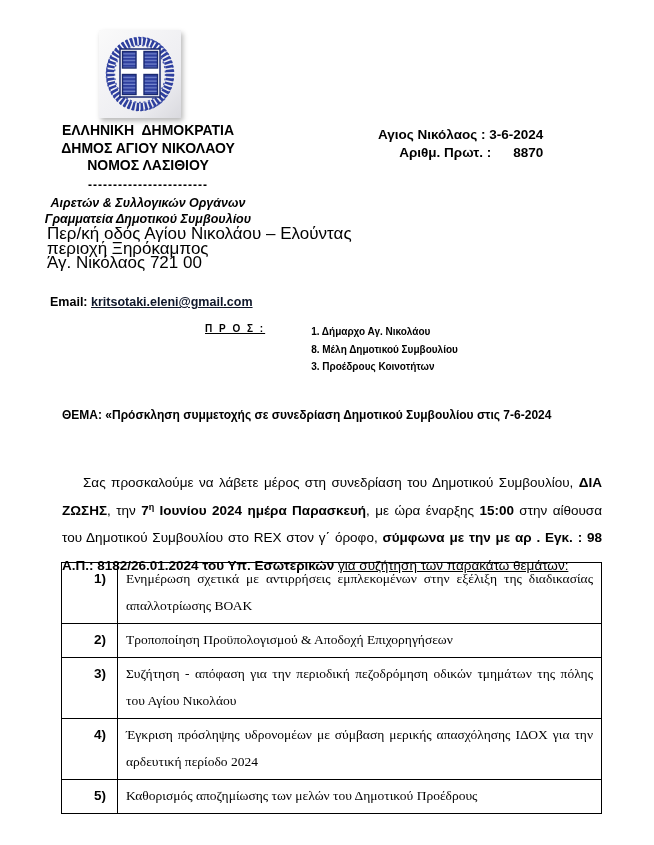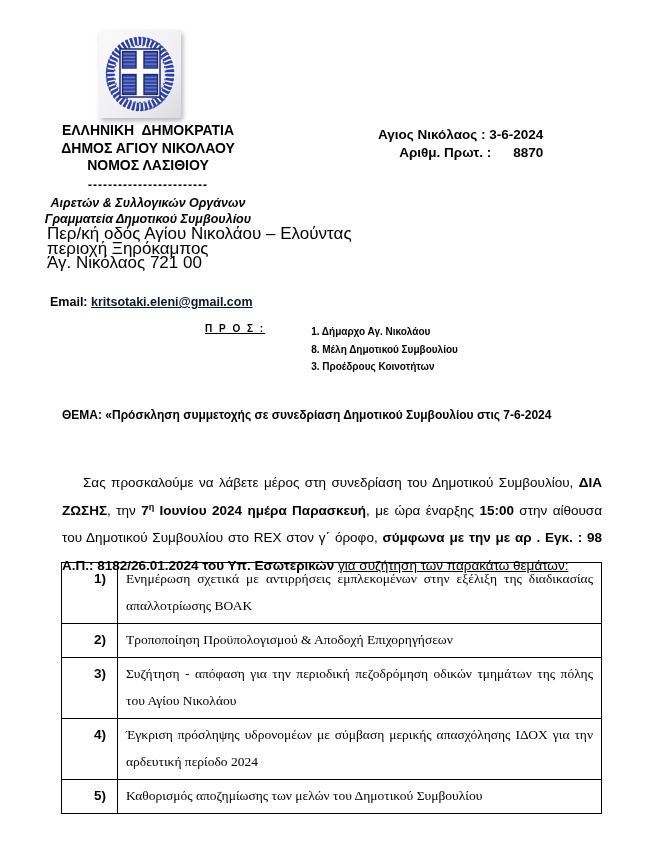--- a/index.html
+++ b/index.html
@@ -162,18 +162,18 @@
         <tr>
           <td class="num-cell">3)</td>
           <td class="text-cell">Συζήτηση  - απόφαση για την περιοδική πεζοδρόμηση οδικών τμημάτων της πόλης του Αγίου Νικολάου</td>
         </tr>
         <tr>
           <td class="num-cell">4)</td>
           <td class="text-cell">Έγκριση πρόσληψης υδρονομέων με σύμβαση μερικής απασχόλησης ΙΔΟΧ για την αρδευτική περίοδο 2024</td>
         </tr>
         <tr>
           <td class="num-cell">5)</td>
-          <td class="text-cell">Καθορισμός αποζημίωσης των μελών του Δημοτικού Συμβουλίου</td>
+          <td class="text-cell">Καθορισμός αποζημίωσης των μελών του Δημοτικού Προέδρους</td>
         </tr>
       </tbody>
   </table>
 
 </div>
 
 </body></html>

